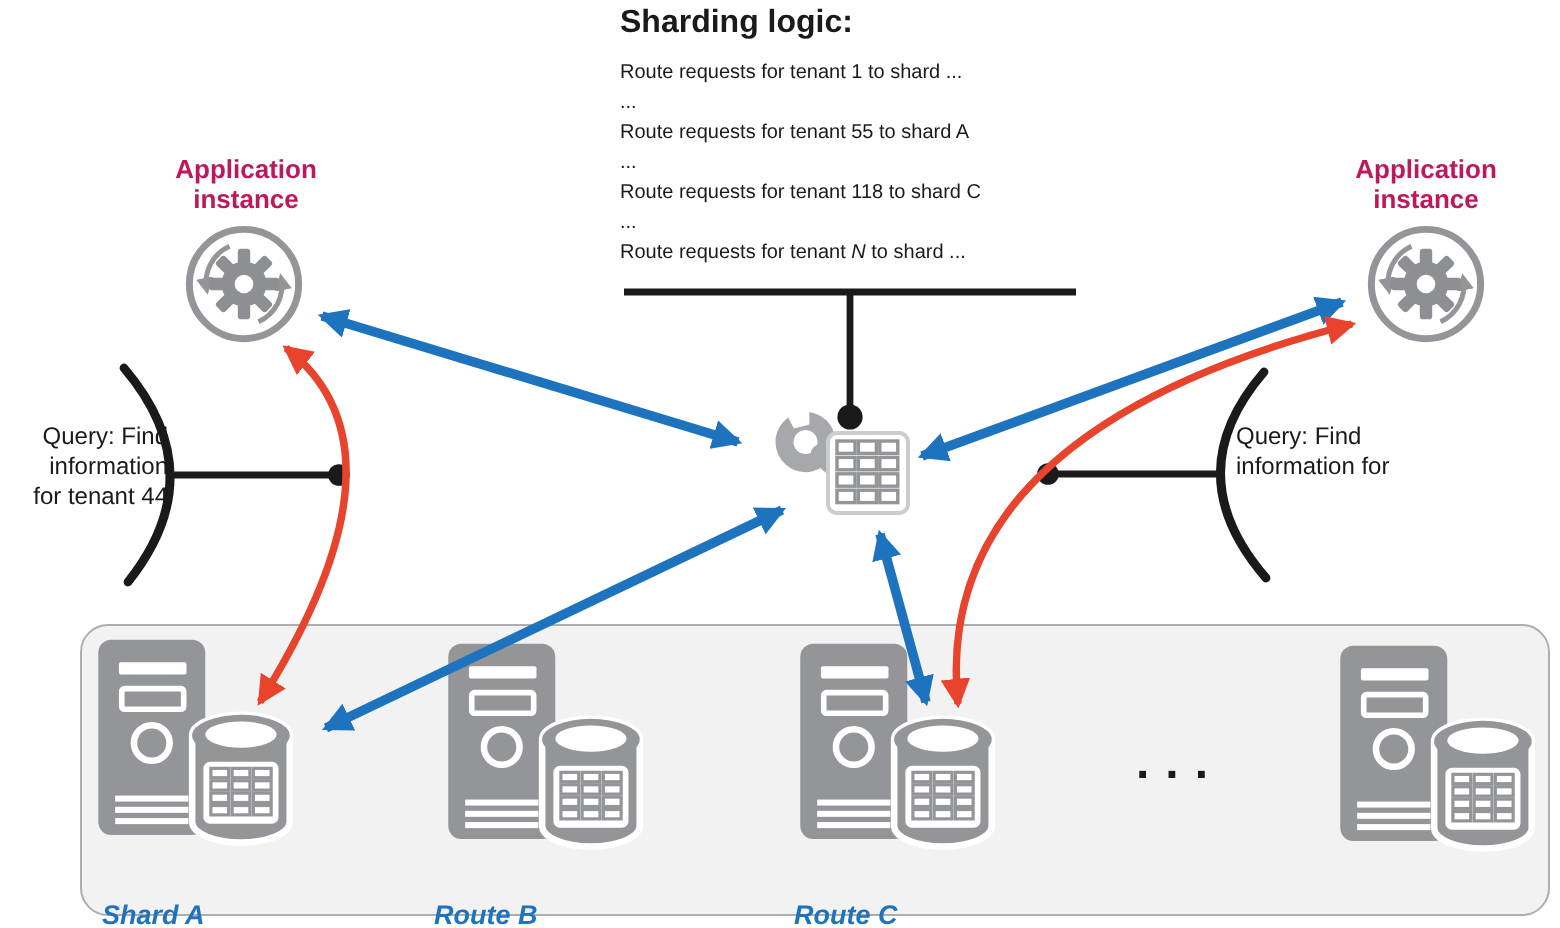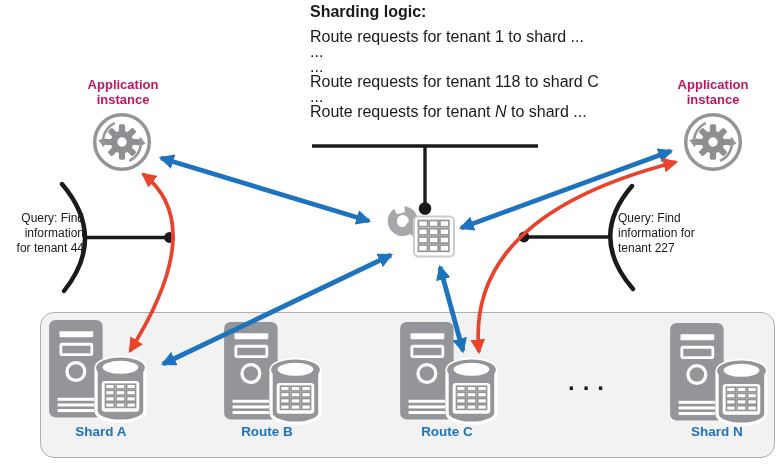--- a/index.html
+++ b/index.html
@@ -1,34 +1,34 @@
 <!DOCTYPE html>
 <html><head>
 <meta charset="utf-8">
 <style>
   html,body{margin:0;padding:0;background:#fff;}
   .stage{position:relative;width:780px;height:464px;background:#fff;overflow:hidden;
          font-family:"Liberation Sans",sans-serif;color:#1a1a1a;}
   .abs{position:absolute;}
   
   .sl-title{left:310px;top:3px;font-size:16px;font-weight:bold;white-space:nowrap;}
-  .sl-rules{left:310px;top:29px;font-size:16px;line-height:15px;white-space:nowrap;}
+  .sl-rules{left:310px;top:29px;font-size:10px;line-height:15px;white-space:nowrap;}
   .sl-rules i{font-style:italic;}
   
   .app-label{width:96px;text-align:center;font-size:13px;font-weight:bold;line-height:15px;color:#be185d;}
   .app-label.left{left:75px;top:77px;}
   .app-label.right{left:665px;top:77px;}
   
   .query{font-size:12px;line-height:15px;}
   .query.left{left:0;top:211px;width:84px;text-align:right;}
   .query.right{left:618px;top:211px;width:110px;text-align:left;}
   
   .pool{left:40px;top:312px;width:735px;height:146px;background:#F2F2F3;
         border:1.5px solid #ACAEB1;border-radius:14px;box-sizing:border-box;}
-  .shard-label{top:424px;width:100px;text-align:center;font-size:13.5px;font-weight:bold;color:#1E73BE;}
+  .shard-label{top:450px;width:100px;text-align:left;font-size:13.5px;font-weight:bold;color:#1E73BE;font-style:italic;}
   .dots{left:568px;top:368px;font-size:24px;font-weight:bold;letter-spacing:8px;color:#1a1a1a;}
   
   .icon-app{width:62px;height:62px;}
   .icon-app.left{left:91px;top:111px;}
   .icon-app.right{left:682px;top:111px;}
   .icon-shard{width:100px;height:107px;}
   .icon-router{left:383px;top:200px;width:74px;height:78px;}
   .overlay{left:0;top:0;width:780px;height:464px;pointer-events:none;}
   svg{display:block;}
 </style>
@@ -133,21 +133,20 @@
   <svg class="abs icon-shard" style="left:398px;top:320px">
       <use href="#sym-shard"></use>
     </svg>
   <svg class="abs icon-shard" style="left:668px;top:321px">
       <use href="#sym-shard"></use>
     </svg>
 
   <div class="abs shard-label" style="left:51px">Shard A</div>
   <div class="abs shard-label" style="left:217px">Route B</div>
   <div class="abs shard-label" style="left:397px">Route C</div>
-  <div class="abs shard-label" style="left:667px">Shard N</div>
 
   <div class="abs dots">...</div>
 
   <svg class="abs icon-app left">
       <use href="#sym-app"></use>
     </svg>
   <svg class="abs icon-app right">
       <use href="#sym-app"></use>
     </svg>
 
@@ -155,35 +154,35 @@
   <div class="abs app-label right">Application instance</div>
 
   <svg class="abs icon-router">
       <use href="#sym-router"></use>
     </svg>
 
   <div class="abs sl-title">Sharding logic:</div>
   <div class="abs sl-rules">
     <div><span>Route requests for tenant 1 to shard ...</span><i></i><span></span></div>
     <div><span>...</span></div>
+    <div><span>Route requests for tenant 55 to shard A</span></div>
     <div><span>...</span></div>
     <div><span>Route requests for tenant 118 to shard C</span></div>
     <div><span>...</span></div>
     <div><span>Route requests for tenant </span><i>N</i><span> to shard ...</span></div>
   </div>
 
   <div class="abs query left">
     <div>Query: Find</div>
     <div>information</div>
     <div>for tenant 44</div>
   </div>
   <div class="abs query right">
     <div>Query: Find</div>
     <div>information for</div>
-    <div>tenant 227</div>
   </div>
 
   <svg class="abs overlay" viewBox="0 0 780 464">
 
     <g stroke="#1a1a1a">
       <line x1="312" y1="146" x2="538" y2="146" stroke-width="3.4"></line>
       <line x1="425" y1="146" x2="425" y2="204" stroke-width="3.4"></line>
     </g>
     <circle cx="425" cy="208.5" r="6.3" fill="#1a1a1a"></circle>
 

